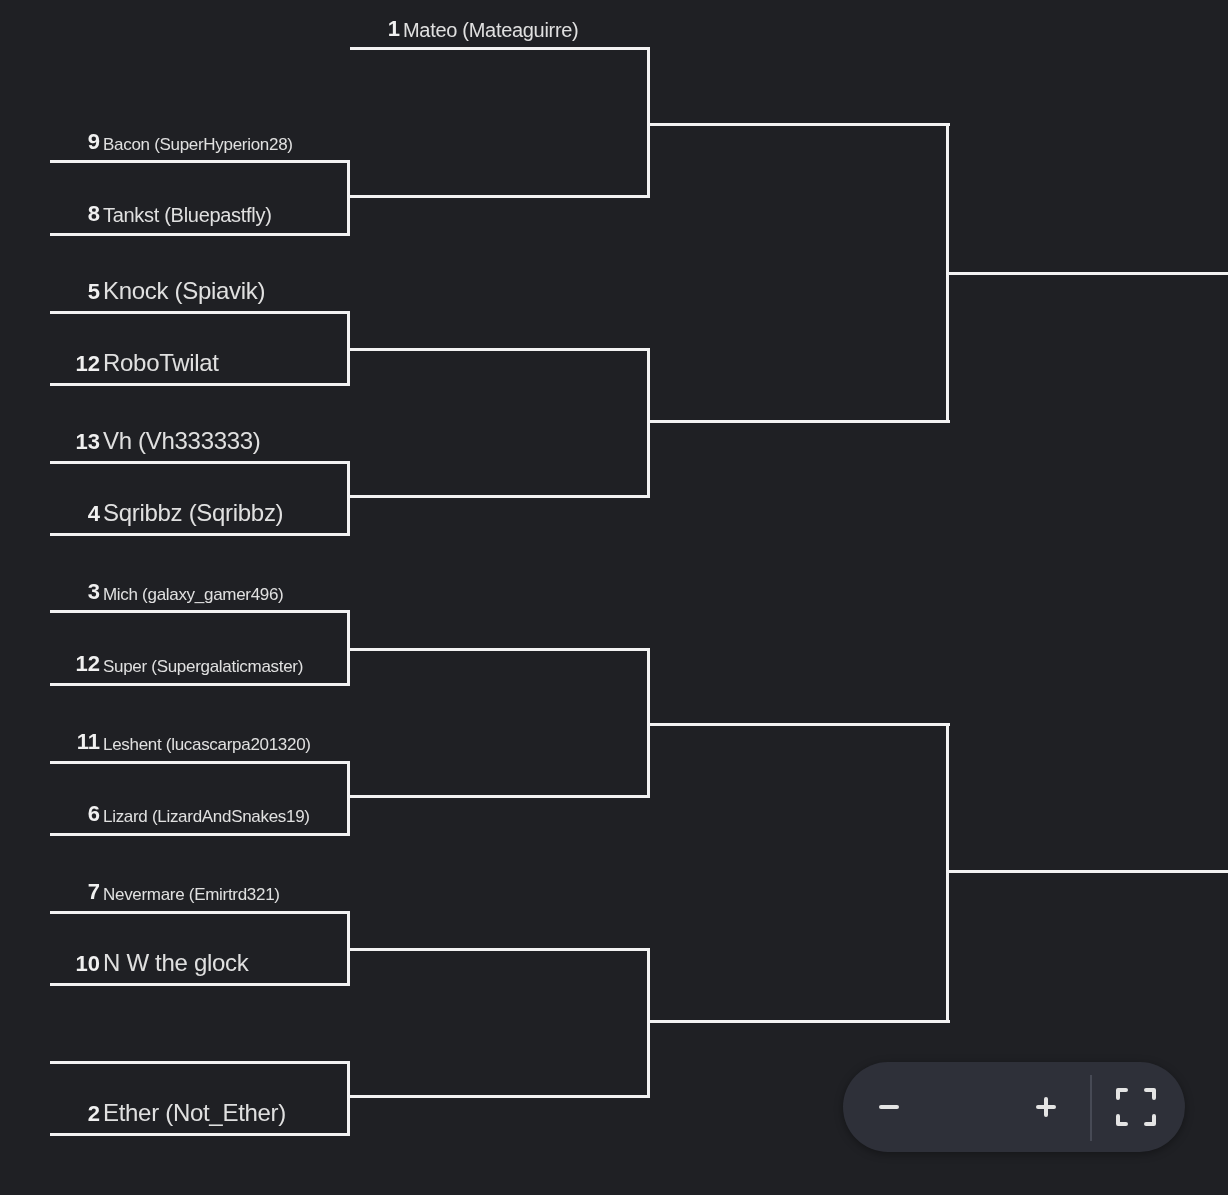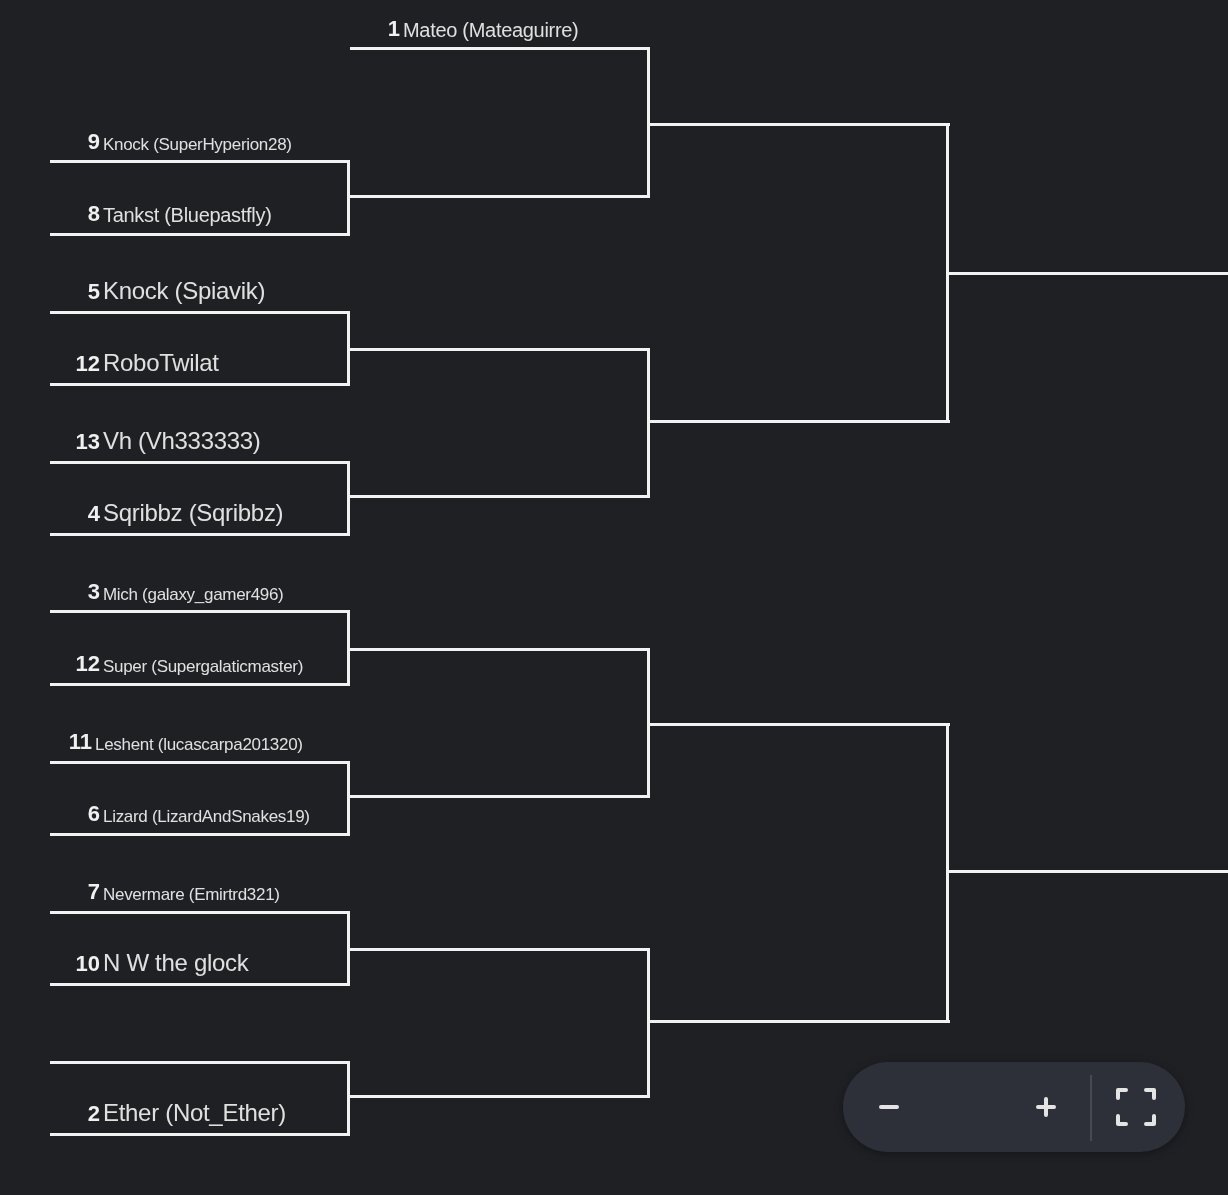--- a/index.html
+++ b/index.html
@@ -52,21 +52,21 @@
 <div class="canvas">
 
   <div class="slot medium" style="left:350px; top:8px;">
     <span class="seed">1</span>
     <span class="name">Mateo (Mateaguirre)</span>
   </div>
   <div class="hline" style="left:350px; top:47px; width:300px;"></div>
 
   <div class="slot small" style="left:50px; top:121px;">
     <span class="seed">9</span>
-    <span class="name">Knock (SuperHyperion28)</span>
+    <span class="name">Bacon (SuperHyperion28)</span>
   </div>
   <div class="slot medium" style="left:50px; top:193px;">
     <span class="seed">8</span>
     <span class="name">Tankst (Bluepastfly)</span>
   </div>
   <div class="slot large" style="left:50px; top:271px;">
     <span class="seed">5</span>
     <span class="name">Knock (Spiavik)</span>
   </div>
   <div class="slot large" style="left:50px; top:343px;">
@@ -82,21 +82,21 @@
     <span class="name">Sqribbz (Sqribbz)</span>
   </div>
   <div class="slot small" style="left:50px; top:571px;">
     <span class="seed">3</span>
     <span class="name">Mich (galaxy_gamer496)</span>
   </div>
   <div class="slot small" style="left:50px; top:643px;">
     <span class="seed">12</span>
     <span class="name">Super (Supergalaticmaster)</span>
   </div>
-  <div class="slot small" style="left:42px; top:721px;text-decoration:underline;">
+  <div class="slot small" style="left:50px; top:721px;text-decoration:underline;">
     <span class="seed">11</span>
     <span class="name">Leshent (lucascarpa201320)</span>
   </div>
   <div class="slot small" style="left:50px; top:793px;">
     <span class="seed">6</span>
     <span class="name">Lizard (LizardAndSnakes19)</span>
   </div>
   <div class="slot small" style="left:50px; top:871px;">
     <span class="seed">7</span>
     <span class="name">Nevermare (Emirtrd321)</span>

